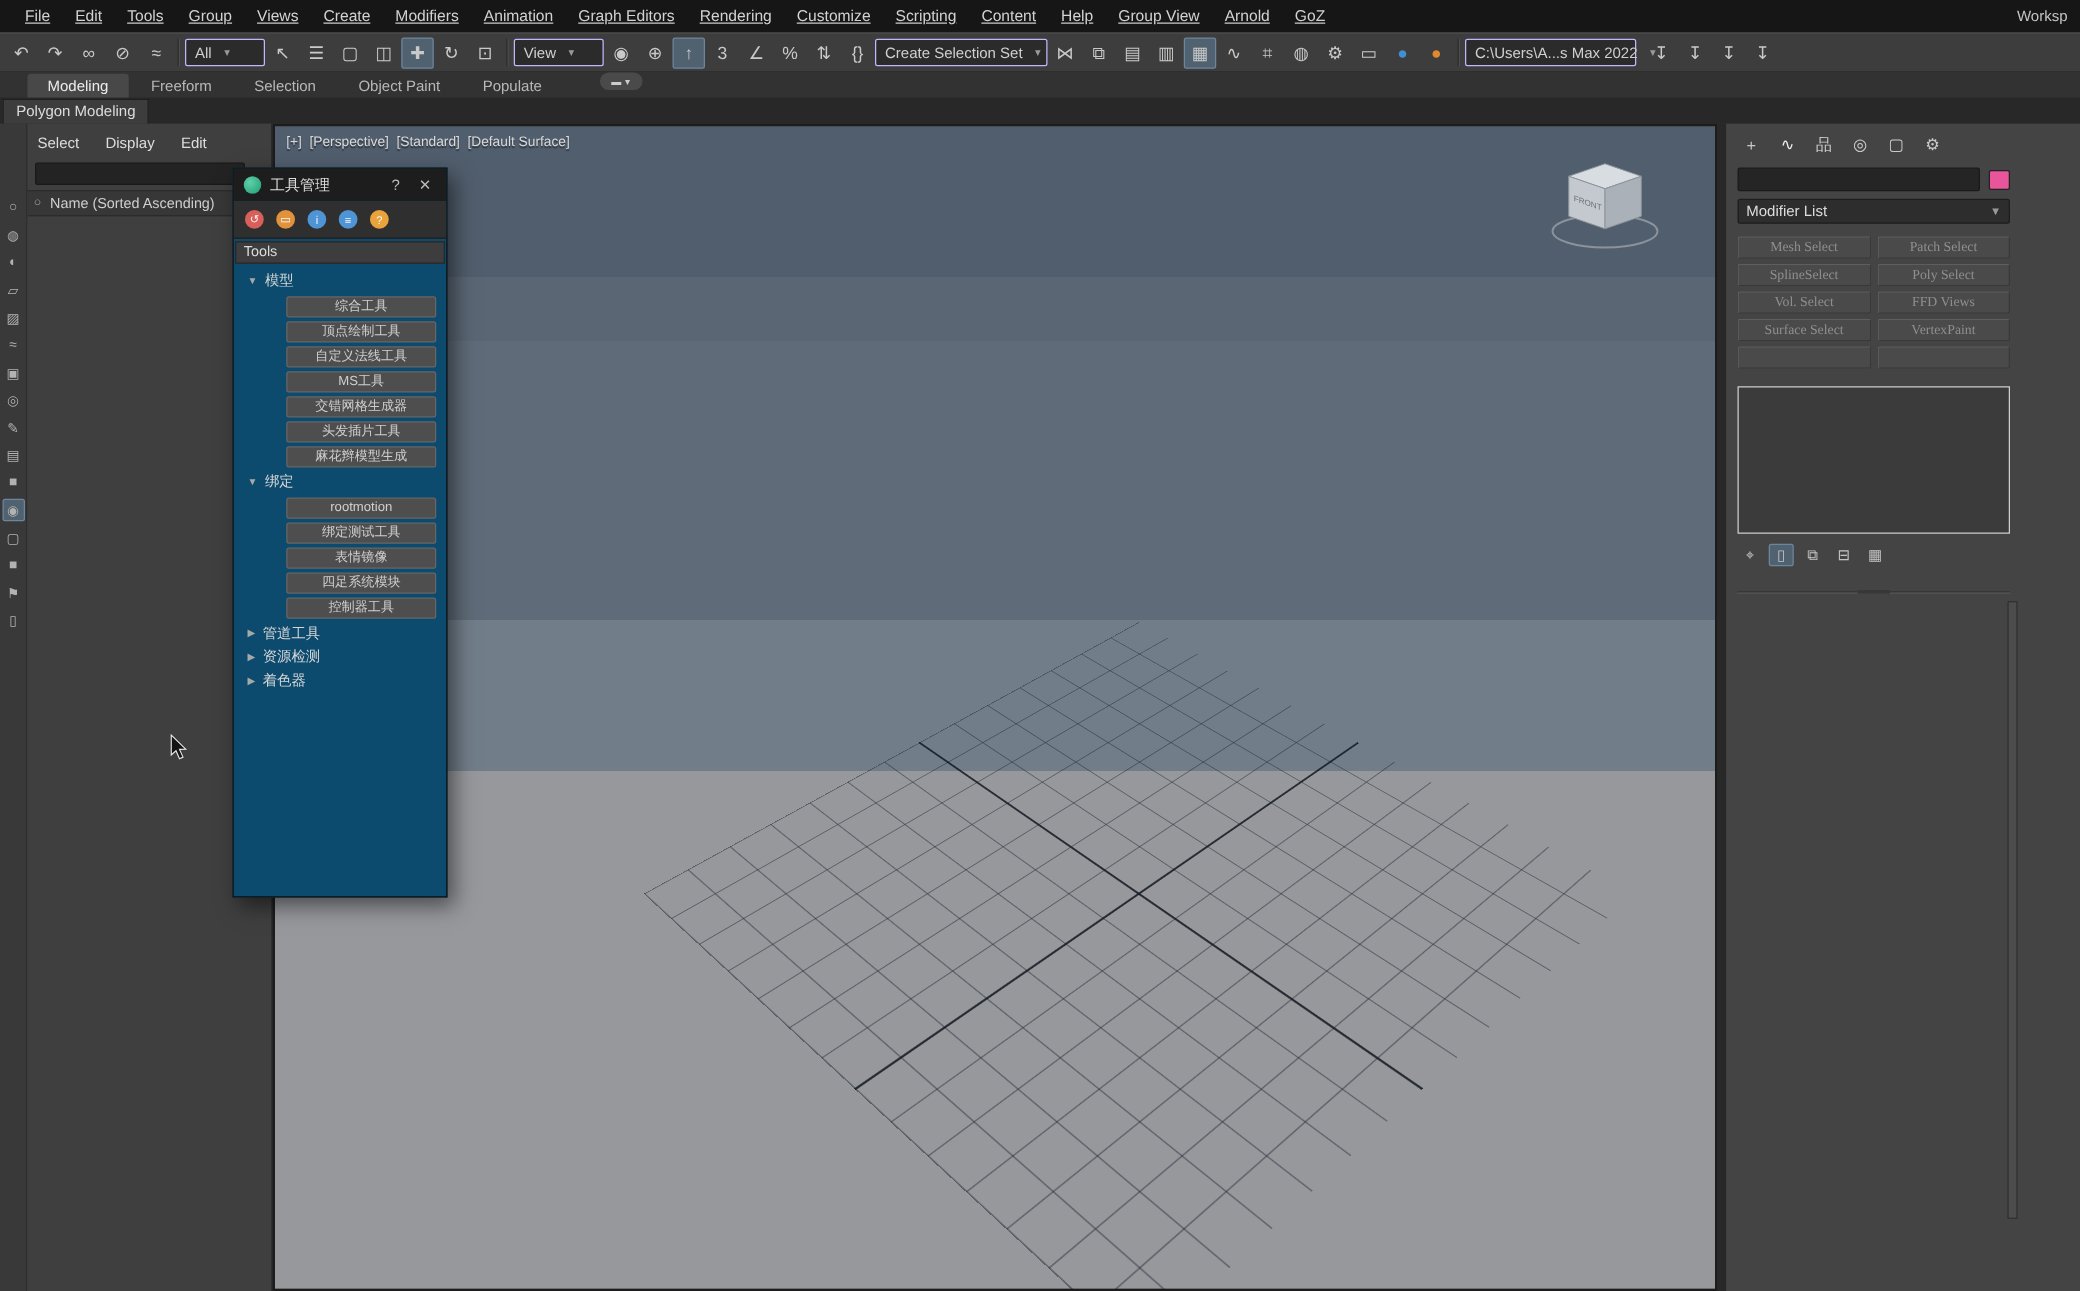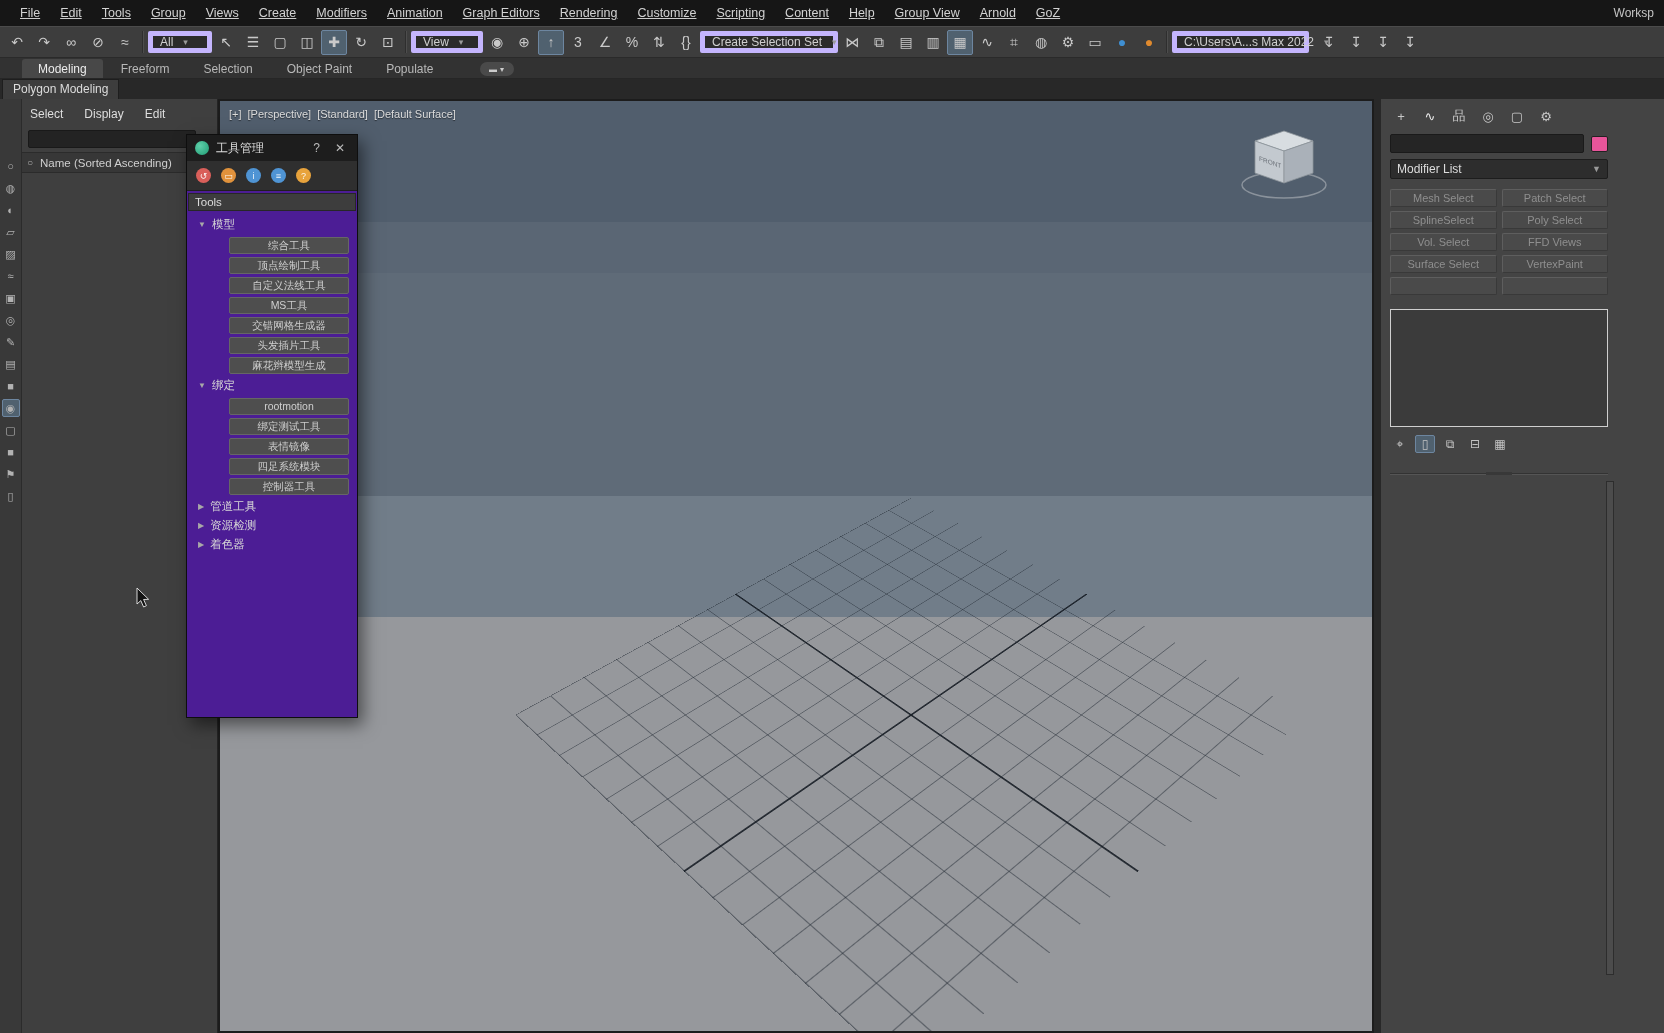--- a/index.html
+++ b/index.html
@@ -8,26 +8,26 @@
 
   
   .menubar { height:26px; background:#161616; display:flex; align-items:center; padding:0 8px 0 10px; }
   .menu-item { padding:3px 10px; font-size:12.5px; color:#d2d2d2; cursor:default; }
   .menubar-right { margin-left:auto; font-size:12px; color:#c4c4c4; padding-right:2px; white-space:nowrap; }
 
   
   .toolbar { height:32px; background:#3d3d3d; border-top:1px solid #4b4b4b; border-bottom:1px solid #2a2a2a; display:flex; align-items:center; padding:0 4px; gap:1px; }
   .tb-icon { width:26px; height:25px; display:flex; align-items:center; justify-content:center; color:#c9c9c9; font-size:14px; border-radius:2px; flex:0 0 auto; }
   .tb-icon.active { background:#50616f; border:1px solid #6d86a0; }
-  .tb-dd { height:22px; background:#2b2b2b; border:5px solid #c4b5fd; color:#cfcfcf; font-size:12px; display:flex; align-items:center; padding:0 7px; gap:10px; border-radius:2px; flex:0 0 auto; white-space:nowrap; }
+  .tb-dd { height:22px; background:#2b2b2b; border:1px solid #c4b5fd; color:#cfcfcf; font-size:12px; display:flex; align-items:center; padding:0 7px; gap:10px; border-radius:2px; flex:0 0 auto; white-space:nowrap; }
   .tb-dd .caret { color:#9a9a9a; font-size:9px; }
   .tb-sep { width:2px; height:22px; border-left:1px solid #2e2e2e; border-right:1px solid #4d4d4d; margin:0 3px; flex:0 0 auto; }
 
   
-  .ribbon-tabs { height:21px; background:#323232; display:flex; align-items:flex-end; padding-left:22px; gap:2px; border-bottom:1px solid #262626; }
+  .ribbon-tabs { height:21px; background:#323232; display:flex; padding-left:22px; gap:2px; border-bottom:1px solid #262626; }
   .rtab { padding:3px 16px 2px; font-size:12px; color:#b8b8b8; }
   .rtab.active { background:#484848; color:#ececec; border-radius:3px 3px 0 0; }
   .ribbon-overflow { margin-left:28px; margin-bottom:2px; width:34px; height:14px; background:#4a4a4a; border-radius:7px; color:#ccc; font-size:8px; display:flex; align-items:center; justify-content:center; gap:3px; }
   .ribbon-sub { height:20px; background:#282828; display:flex; align-items:flex-end; }
   .subtab { background:#3d3d3d; color:#dcdcdc; font-size:12px; padding:2px 10px 3px; border:1px solid #1e1e1e; border-bottom:none; margin-left:2px; }
 
   
   .workspace { height:934px; display:flex; position:relative; }
 
   .left-strip { width:22px; background:#393939; border-right:1px solid #2b2b2b; padding-top:58px; display:flex; flex-direction:column; align-items:center; gap:4px; }
@@ -68,33 +68,33 @@
   .rp-gap { width:7px; background:#282828; }
   .right-panel { width:283px; background:#444; position:relative; padding:4px 0 0 7px; }
   .rp-tabs { display:flex; gap:7px; padding:3px 2px 6px 2px; }
   .rp-tab { width:22px; height:20px; display:flex; align-items:center; justify-content:center; color:#c8c8c8; font-size:13px; border-radius:2px; }
   .rp-tab.active { color:#eee; }
   .rp-name-row { display:flex; align-items:center; gap:7px; margin:2px 2px 6px 2px; width:218px; }
   .rp-name-input { flex:1; height:19px; background:#252525; border:1px solid #1a1a1a; border-radius:2px; color:#ddd; font-size:11px; padding:0 4px; }
   .rp-swatch { width:17px; height:16px; border:1px solid #222; border-radius:2px; }
   .rp-dd { width:218px; height:20px; background:#2d2d2d; border:1px solid #1d1d1d; border-radius:2px; color:#dcdcdc; font-size:12px; display:flex; align-items:center; justify-content:space-between; padding:0 6px; margin:0 2px; }
   .rp-dd .caret { color:#999; font-size:9px; }
-  .rp-grid { display:grid; grid-template-columns:1fr 1fr; gap:4px 5px; width:218px; margin:10px 2px 0 2px; }
+  .rp-grid { display:grid; grid-template-columns:1fr 1fr; gap:4px 5px; width:218px; margin:10px 2px 0 2px;font-family:Liberation Serif, serif; }
   .rp-btn { height:18px; background:#4a4a4a; border:1px solid #393939; border-top-color:#5e5e5e; border-left-color:#5e5e5e; border-radius:2px; color:#8f8f8f; font-size:11px; text-align:center; line-height:16px; font-family:inherit; }
   .rp-stack { width:218px; height:118px; border:1px solid #cfcfcf; background:#3b3b3b; margin:14px 2px 6px 2px; }
   .rp-stack-icons { display:flex; align-items:center; gap:5px; padding:2px 2px; width:218px; }
   .rp-si { width:20px; height:18px; display:flex; align-items:center; justify-content:center; color:#c3c3c3; font-size:12px; border-radius:2px; }
   .rp-si.active { background:#50616f; border:1px solid #6d86a0; }
   .rp-divider { width:218px; margin:18px 2px 0 2px; border-top:1px solid #333; border-bottom:1px solid #555; position:relative; }
   .rp-divider::after { content:""; position:absolute; left:50%; top:-2px; width:26px; height:3px; margin-left:-13px; background:#383838; }
   .rp-scrollbar { position:absolute; top:382px; right:50px; width:8px; height:494px; background:#393939; border:1px solid #2d2d2d; }
   .rp-scrollbar .thumb { width:100%; height:100%; background:#4c4c4c; }
 
   
-  .dialog { position:absolute; left:186px; top:134px; width:172px; height:584px; background:#4c1d95; border:1px solid #0e0e0e; box-shadow:5px 7px 16px rgba(0,0,0,.5); z-index:50; display:flex; flex-direction:column; }
+  .dialog { position:absolute; left:186px; top:134px; width:172px; height:584px; background:#0c4a6e; border:1px solid #0e0e0e; box-shadow:5px 7px 16px rgba(0,0,0,.5); z-index:50; display:flex; flex-direction:column; }
   .dlg-title { height:26px; background:#1d1d1d; display:flex; align-items:center; gap:7px; padding:0 8px; flex:0 0 auto; }
   .dlg-logo { width:14px; height:14px; border-radius:50%; background:radial-gradient(circle at 35% 35%, #5fd0aa, #1f9c74); }
   .dlg-title-text { color:#dcdcdc; font-size:12px; flex:1; white-space:nowrap; }
   .dlg-help, .dlg-close { color:#bbb; font-size:12px; padding:0 4px; }
   .dlg-actions { height:30px; background:#2f2f2f; border-bottom:1px solid #1f1f1f; display:flex; align-items:center; gap:10px; padding:0 9px; flex:0 0 auto; }
   .dlg-action { width:15px; height:15px; border-radius:50%; color:rgba(255,255,255,.92); font-size:9px; display:flex; align-items:center; justify-content:center; }
   .dlg-tools-bar { height:18px; background:#3d3d3d; border:1px solid #272727; color:#dcdcdc; font-size:11.5px; display:flex; align-items:center; padding:0 6px; margin:2px 1px 0 1px; flex:0 0 auto; }
   .dlg-tree { flex:1; padding-top:4px; overflow:hidden; }
   .tree-group { height:19px; display:flex; align-items:center; gap:6px; padding-left:11px; color:#d6d6d6; font-size:11.5px; }
   .tree-arrow { font-size:8px; color:#a8a8a8; }

